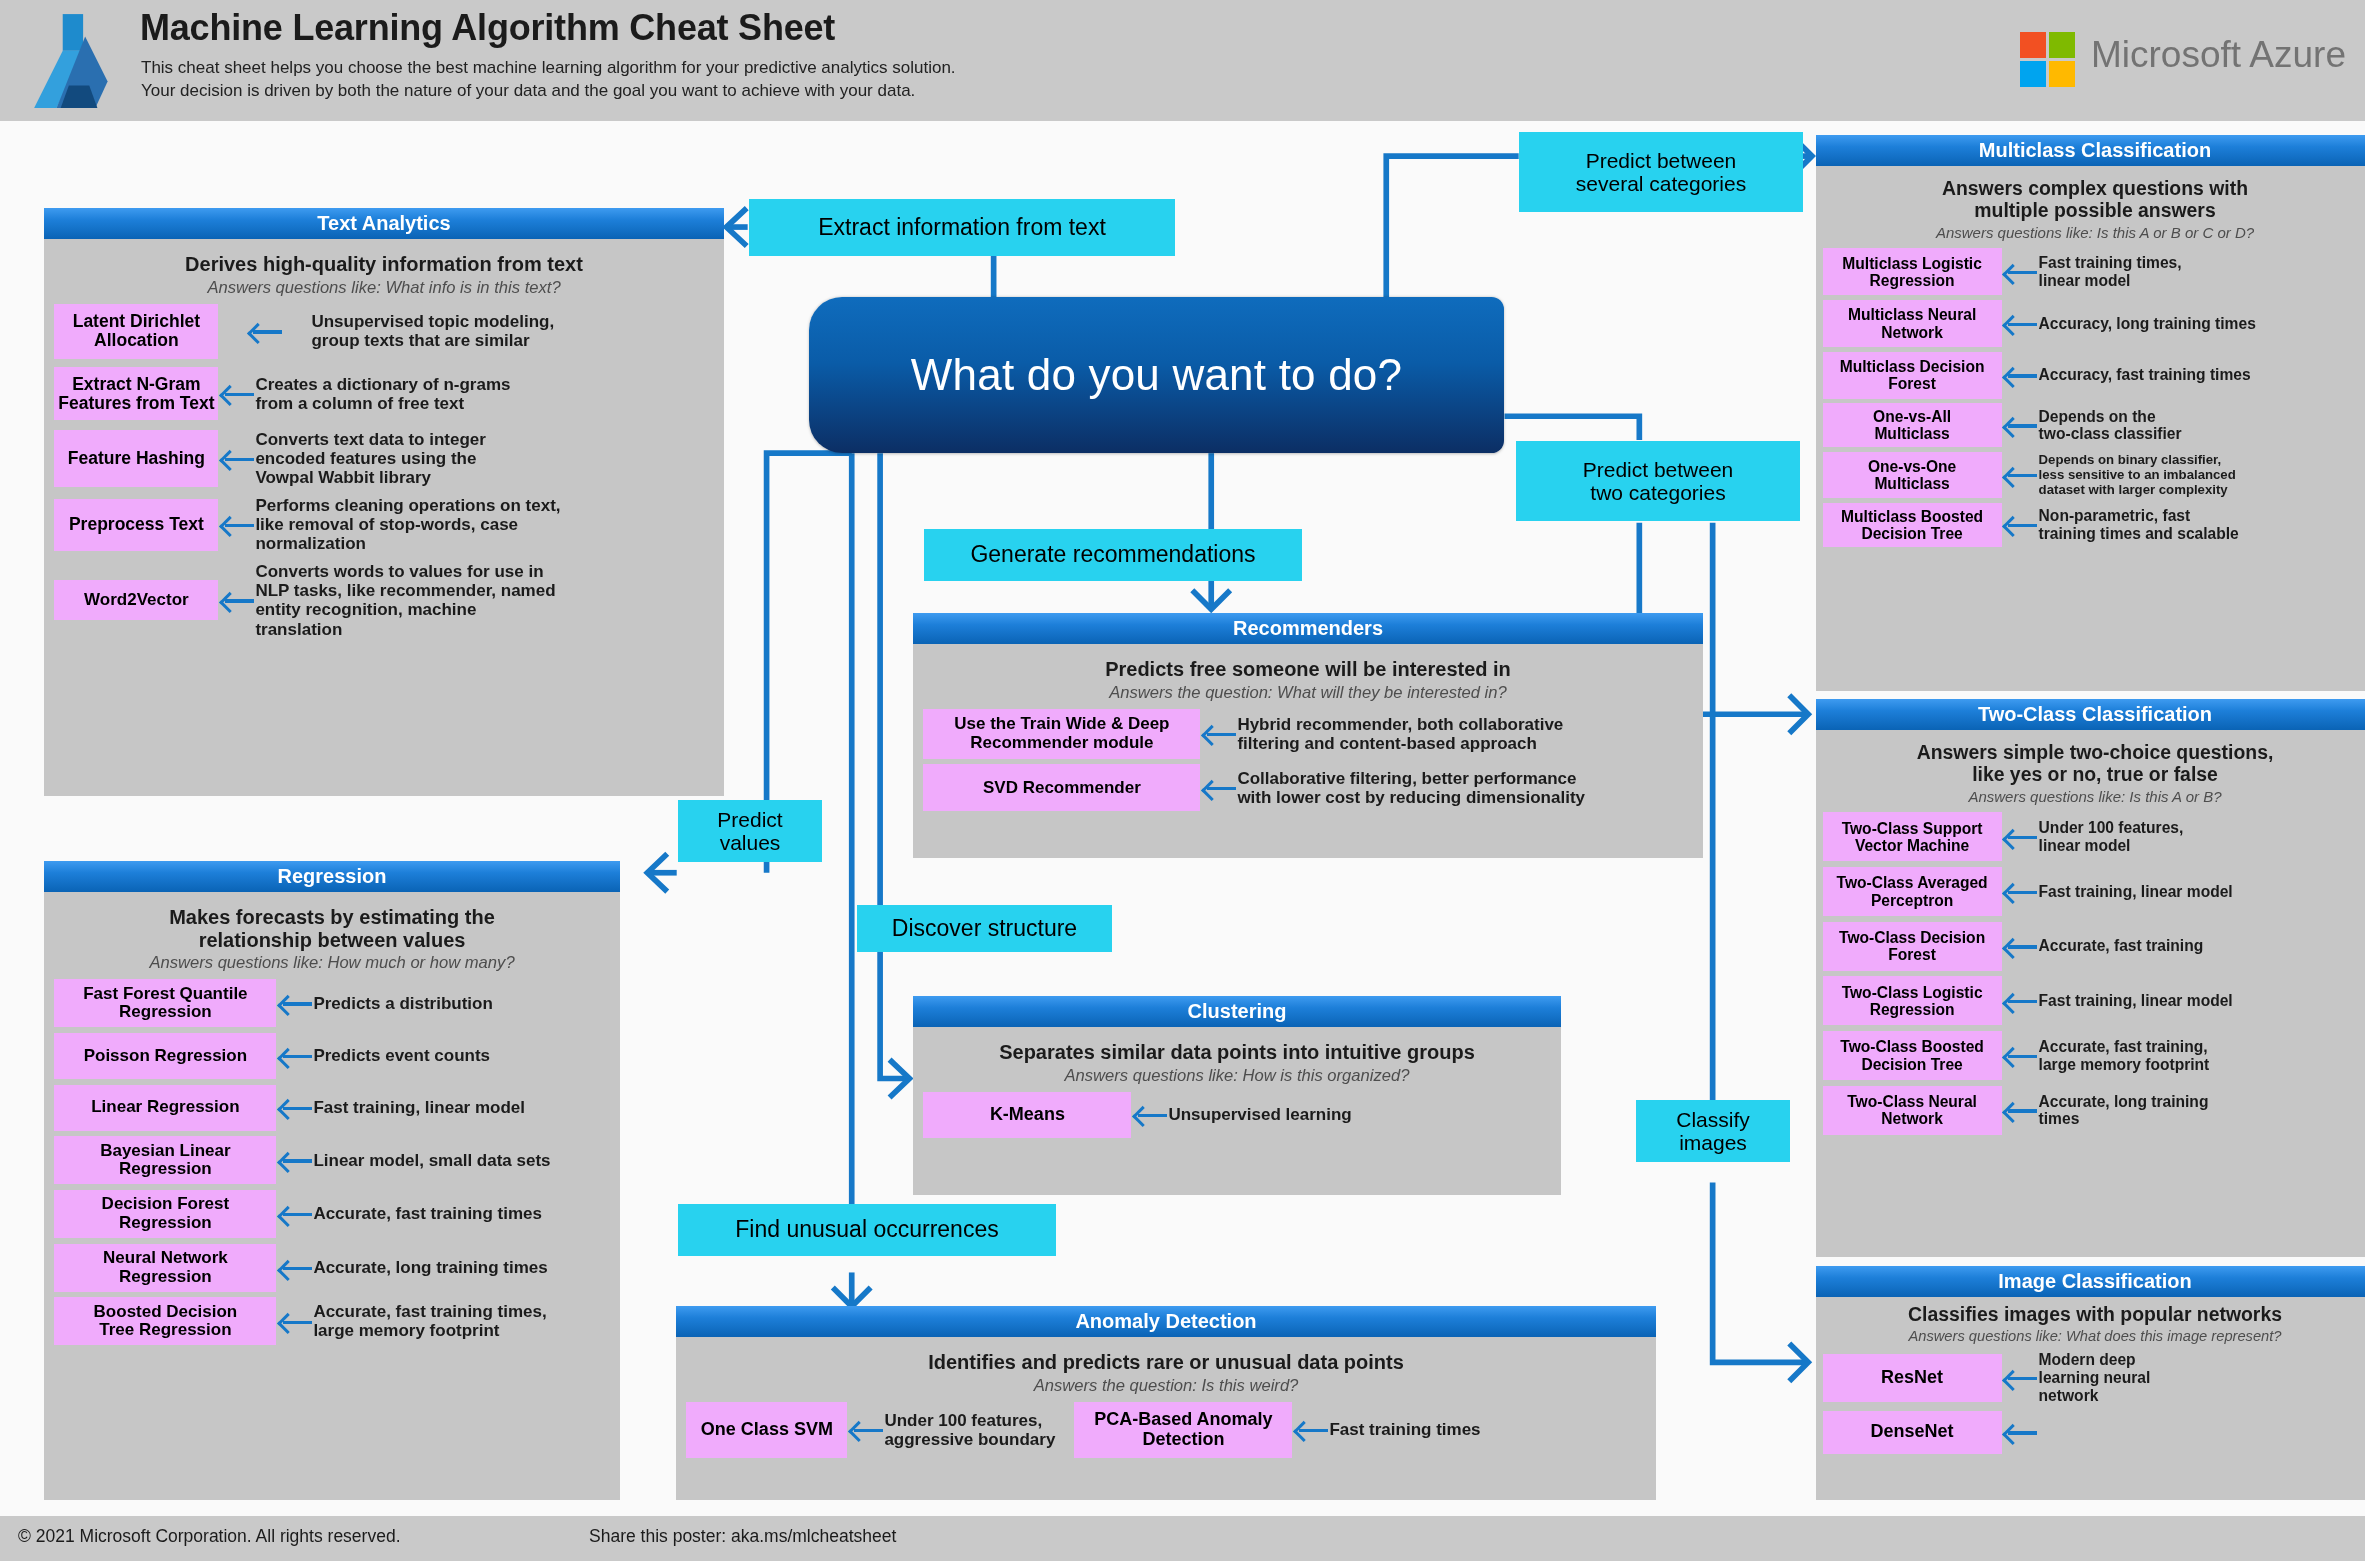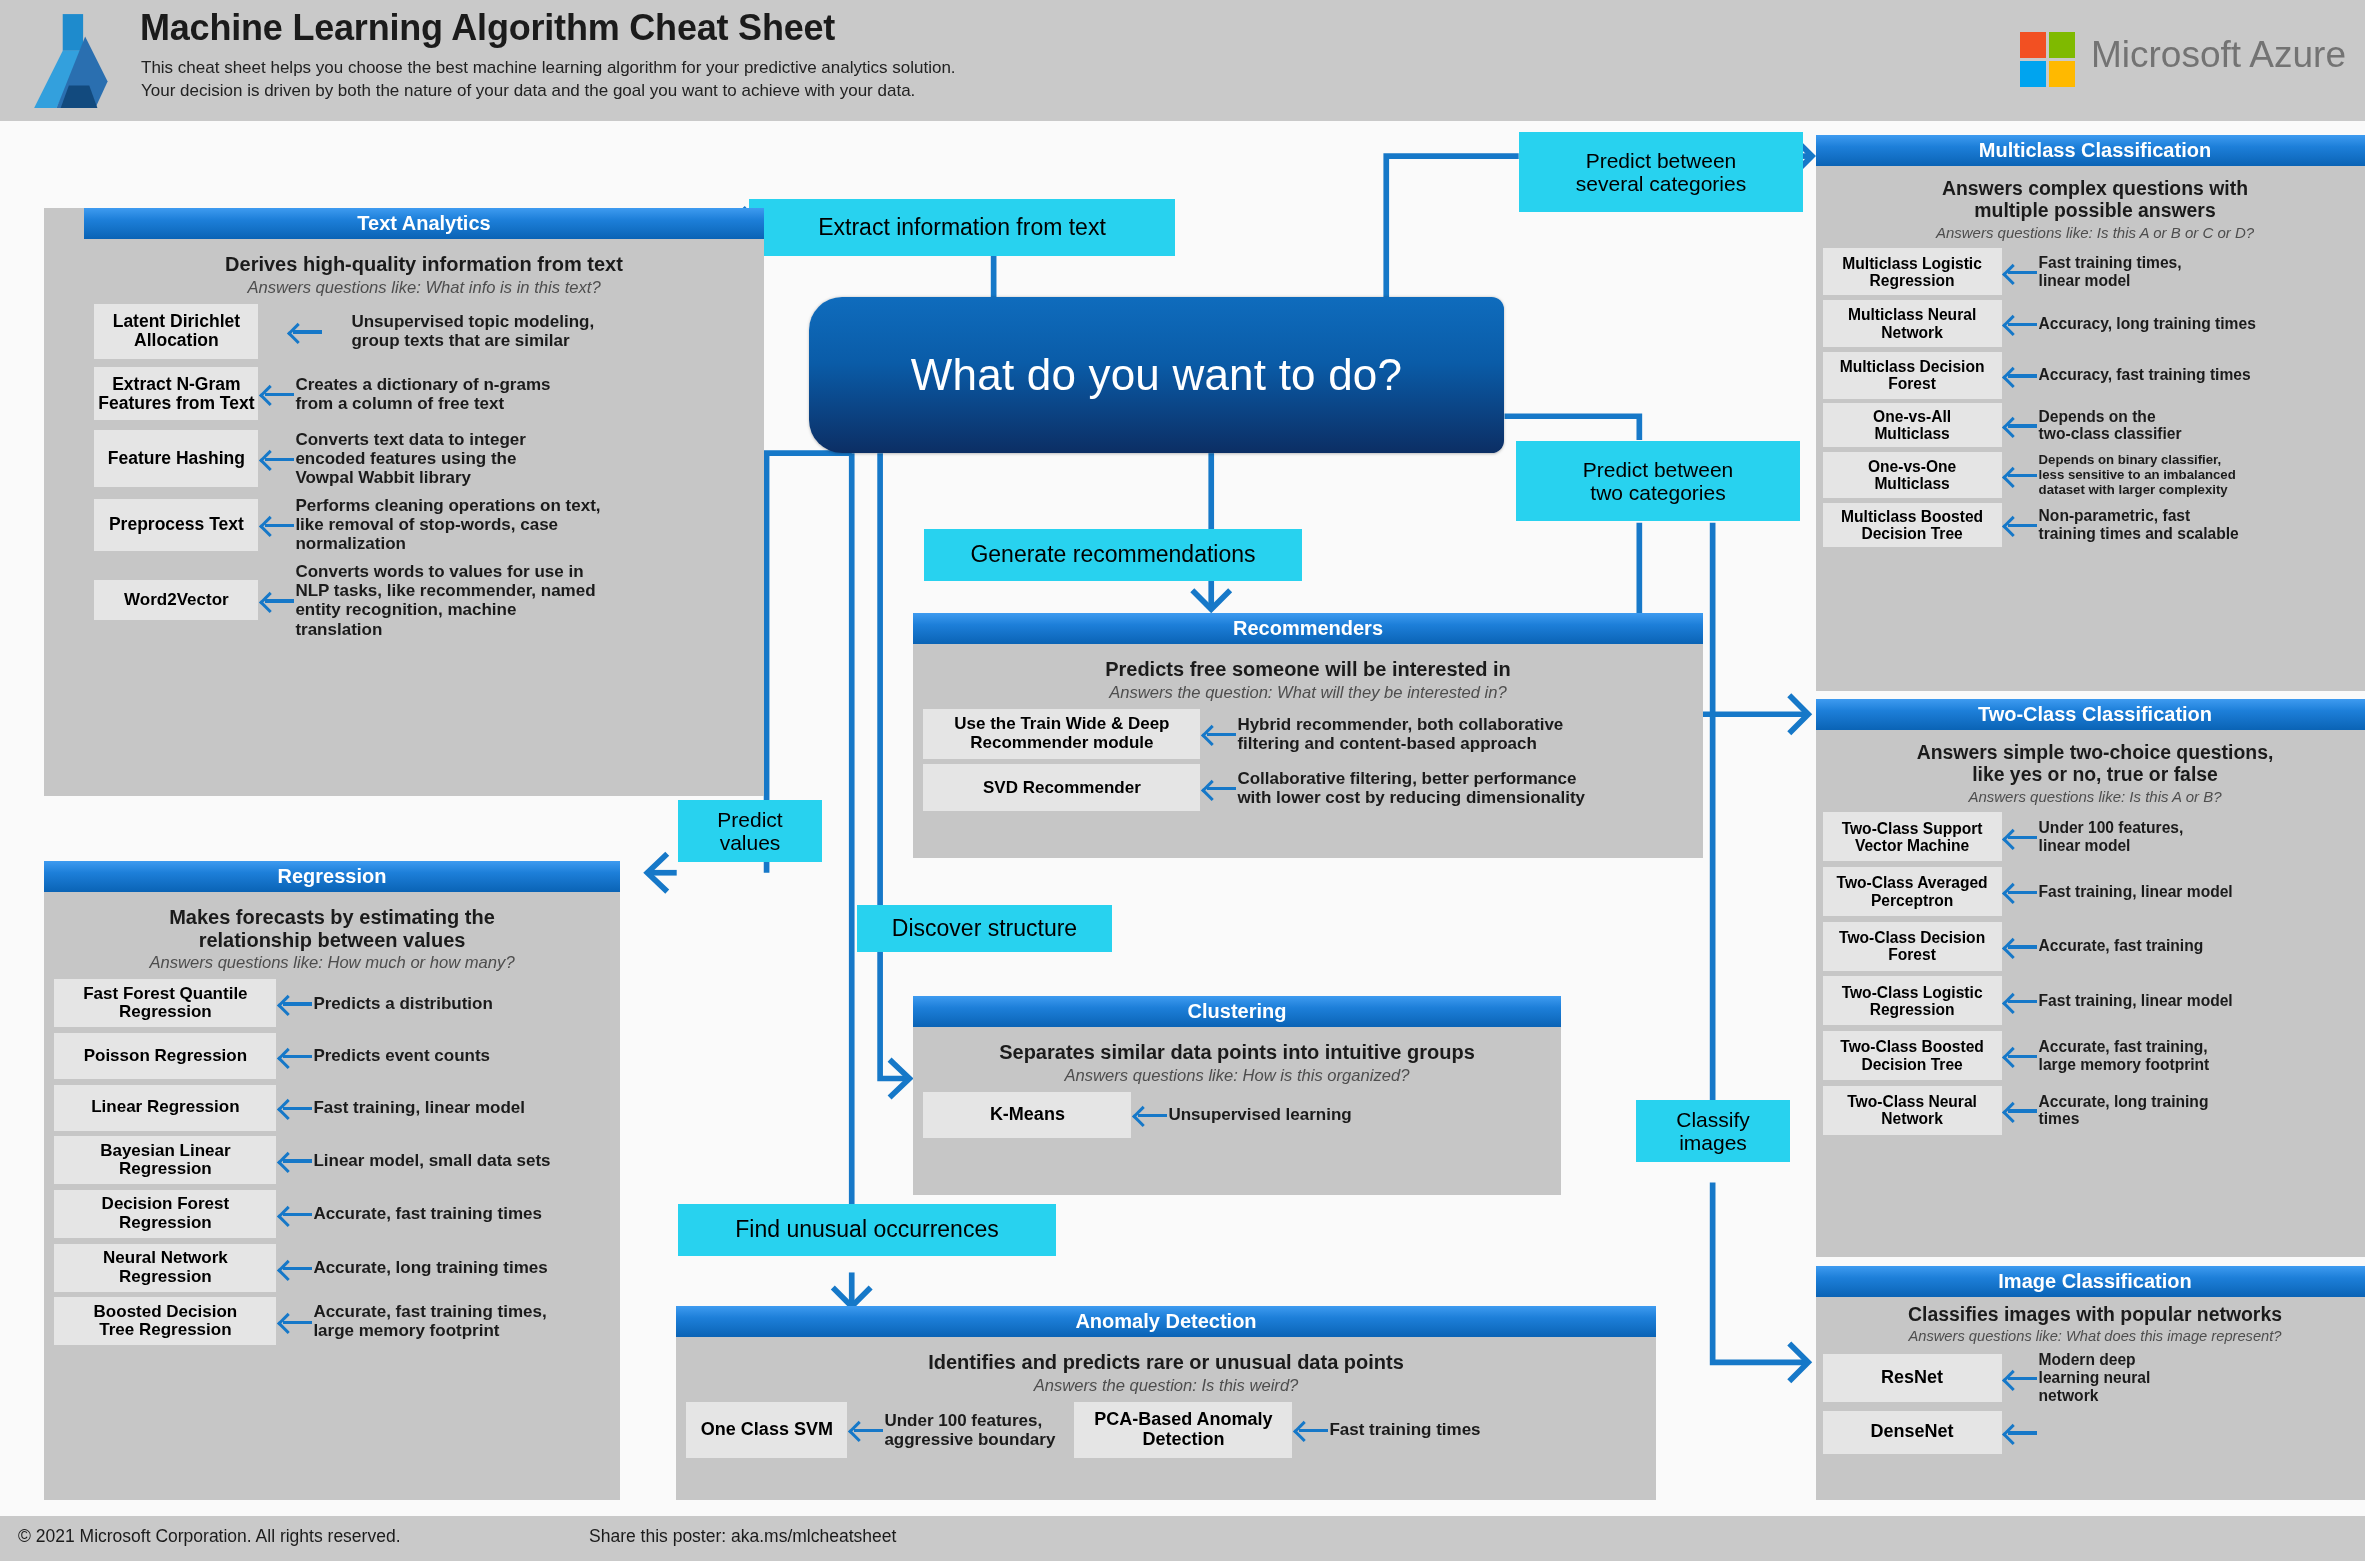--- a/index.html
+++ b/index.html
@@ -65,21 +65,21 @@
   .panel-desc{
     text-align:center;font-size:20px;font-weight:bold;color:#1b1b1b;
     line-height:1.13;margin:7.6px 4.7px 2.8px 4.7px;
   }
   .panel-ask{
     text-align:center;font-size:16.6px;font-style:italic;color:#4d4d4d;
     margin:0 2.8px 6.6px 2.8px;line-height:1.12;
   }
   .algo-row{display:flex;align-items:center;margin-bottom:5.7px;}
   .algo-box{
-    background:#e5e5e5;color:#000;font-weight:bold;
+    background:#f0abfc;color:#000;font-weight:bold;
     display:flex;align-items:center;justify-content:center;text-align:center;
     line-height:1.1;flex:none;
   }
   .algo-arrow{flex:none;width:37px;height:12.3px;position:relative;}
   .algo-arrow::before{
     content:"";position:absolute;left:6.6px;top:5.2px;width:29px;height:3.3px;background:#1678c8;
   }
   .algo-arrow::after{
     content:"";position:absolute;left:3.8px;top:0.9px;width:12.3px;height:12.3px;
     border-left:3.3px solid #1678c8;border-bottom:3.3px solid #1678c8;
@@ -88,21 +88,21 @@
   .algo-note{font-size:17px;font-weight:bold;color:#1b1b1b;line-height:1.13;}
 
   
   .decision{
     position:absolute;background:#28d2ef;color:#000;
     display:flex;align-items:center;justify-content:center;text-align:center;
     font-size:21px;line-height:1.1;
   }
 
   
-  #panel-text-analytics{left:44px;top:208px;width:680px;height:588px;padding-left:40px;}
+  #panel-text-analytics{left:44px;top:208px;width:680px;height:588px;}
   #panel-regression{left:44px;top:861px;width:576px;height:639px;}
   #panel-recommenders{left:913px;top:613px;width:790px;height:245px;}
   #panel-clustering{left:913px;top:996px;width:648px;height:199px;}
   #panel-anomaly{left:676px;top:1306px;width:980px;height:194px;}
   #panel-multiclass{left:1816px;top:135px;width:558px;height:556px;}
   #panel-twoclass{left:1816px;top:699px;width:558px;height:558px;}
   #panel-imageclass{left:1816px;top:1266px;width:558px;height:234px;}
 </style>
 </head>
 <body>

